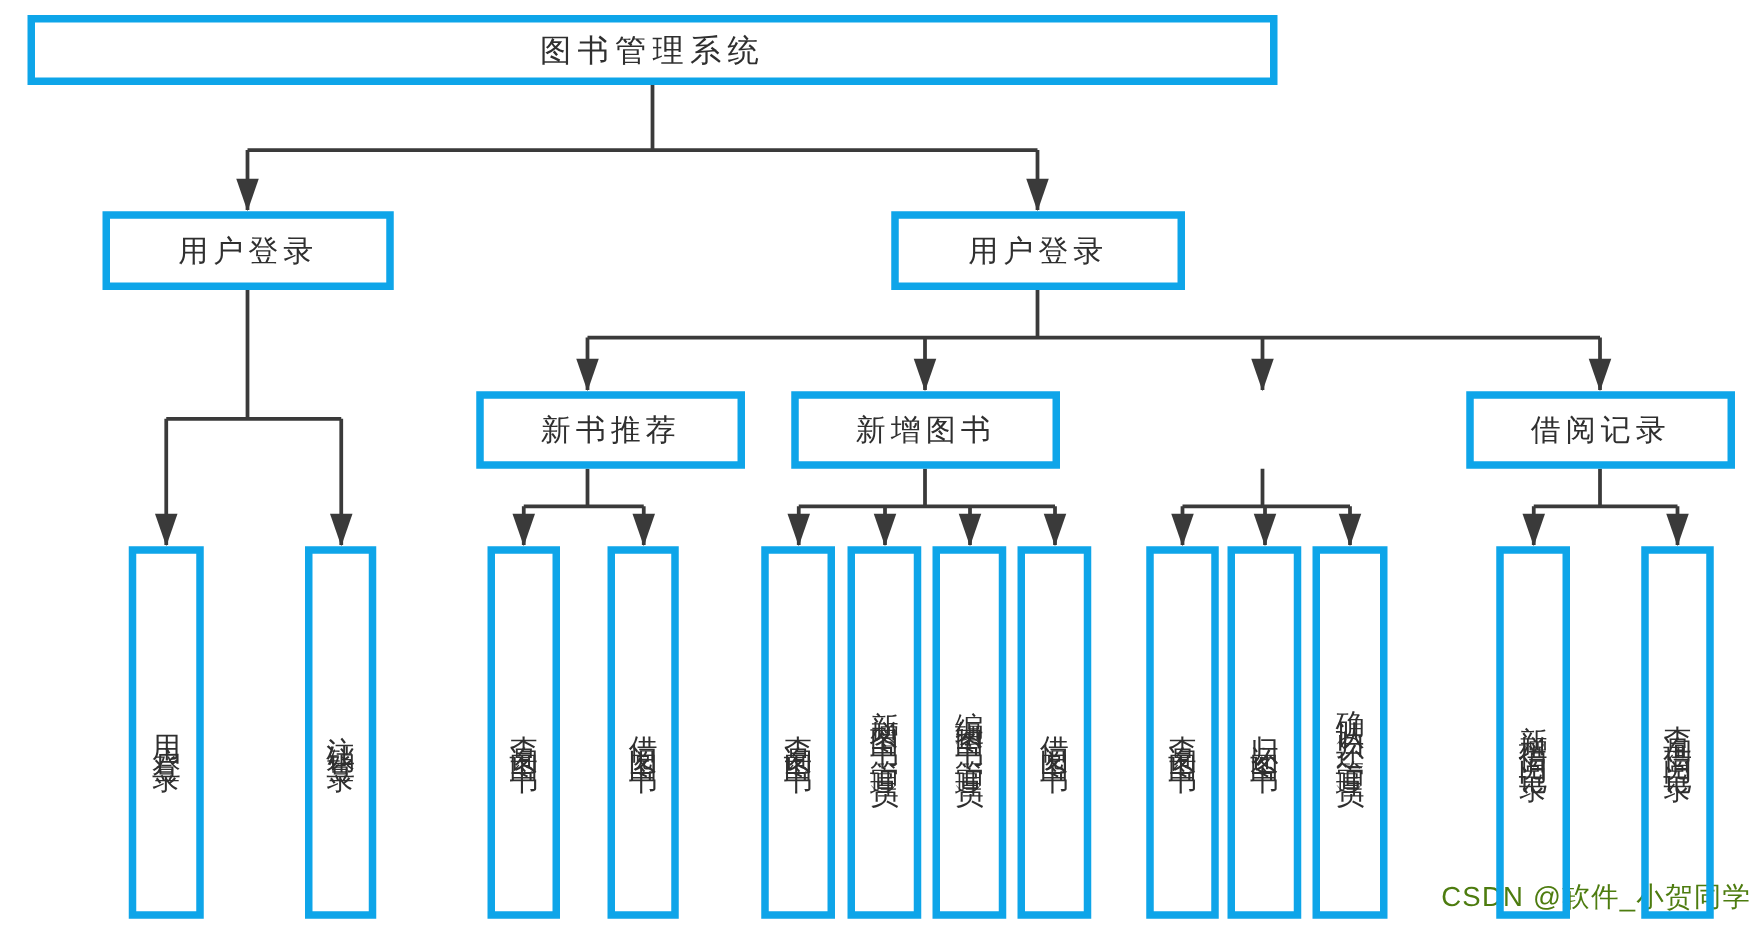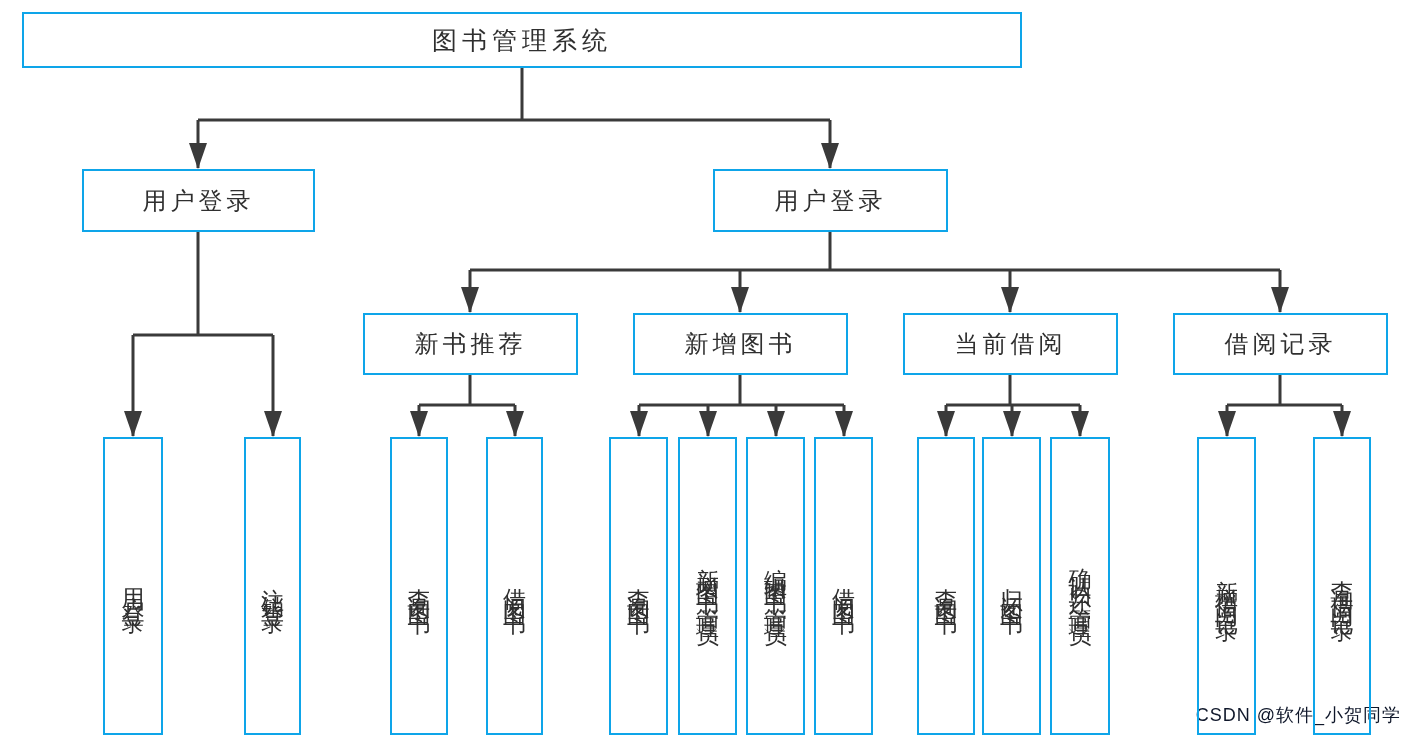--- a/index.html
+++ b/index.html
@@ -25,21 +25,21 @@
     stroke-width: 3;
     fill: none;
   }
   .ah {
     fill: #3a3a3a;
     stroke: none;
   }
   .box {
     position: absolute;
     box-sizing: border-box;
-    border: 2px solid #0ea5e9;
+    border: 6px solid #0ea5e9;
     background: transparent;
     display: flex;
     align-items: center;
     justify-content: center;
     color: #2f2f2f;
     z-index: 2;
   }
   .hbox .lbl {
     font-size: 24px;
     letter-spacing: 4px;
@@ -54,23 +54,23 @@
     font-size: 23px;
     letter-spacing: 8px;
     line-height: 1;
     white-space: nowrap;
   }
   .watermark {
     position: absolute;
     top: 703px;
     right: 4px;
     z-index: 0;
-    font-size: 18px;
+    font-size: 22px;
     letter-spacing: 1px;
-    color: #0f172a;
+    color: #4d7c0f;
     white-space: nowrap;
   }
 </style>
 </head>
 <body>
 
 <div class="canvas">
 
   <div class="watermark">CSDN @软件_小贺同学</div>
 
@@ -118,28 +118,25 @@
     <span class="lbl">图书管理系统</span>
   </div>
 
   <div class="box hbox" style="left:82px;top:169px;width:233px;height:63px">
     <span class="lbl">用户登录</span>
   </div>
   <div class="box hbox" style="left:713px;top:169px;width:235px;height:63px">
     <span class="lbl">用户登录</span>
   </div>
 
-  <div class="box hbox" style="left:363px;top:313px;width:215px;height:62px">
+  <div class="box hbox" style="left:381px;top:313px;width:215px;height:62px">
     <span class="lbl">新书推荐</span>
   </div>
   <div class="box hbox" style="left:633px;top:313px;width:215px;height:62px">
     <span class="lbl">新增图书</span>
-  </div>
-  <div class="box hbox" style="left:903px;top:313px;width:215px;height:62px">
-    <span class="lbl">当前借阅</span>
   </div>
   <div class="box hbox" style="left:1173px;top:313px;width:215px;height:62px">
     <span class="lbl">借阅记录</span>
   </div>
 
   <div class="box vbox" style="left:103px;top:437px;width:60px;height:298px">
     <span class="lbl">用户登录</span>
   </div>
   <div class="box vbox" style="left:244px;top:437px;width:57px;height:298px">
     <span class="lbl">注销登录</span>

